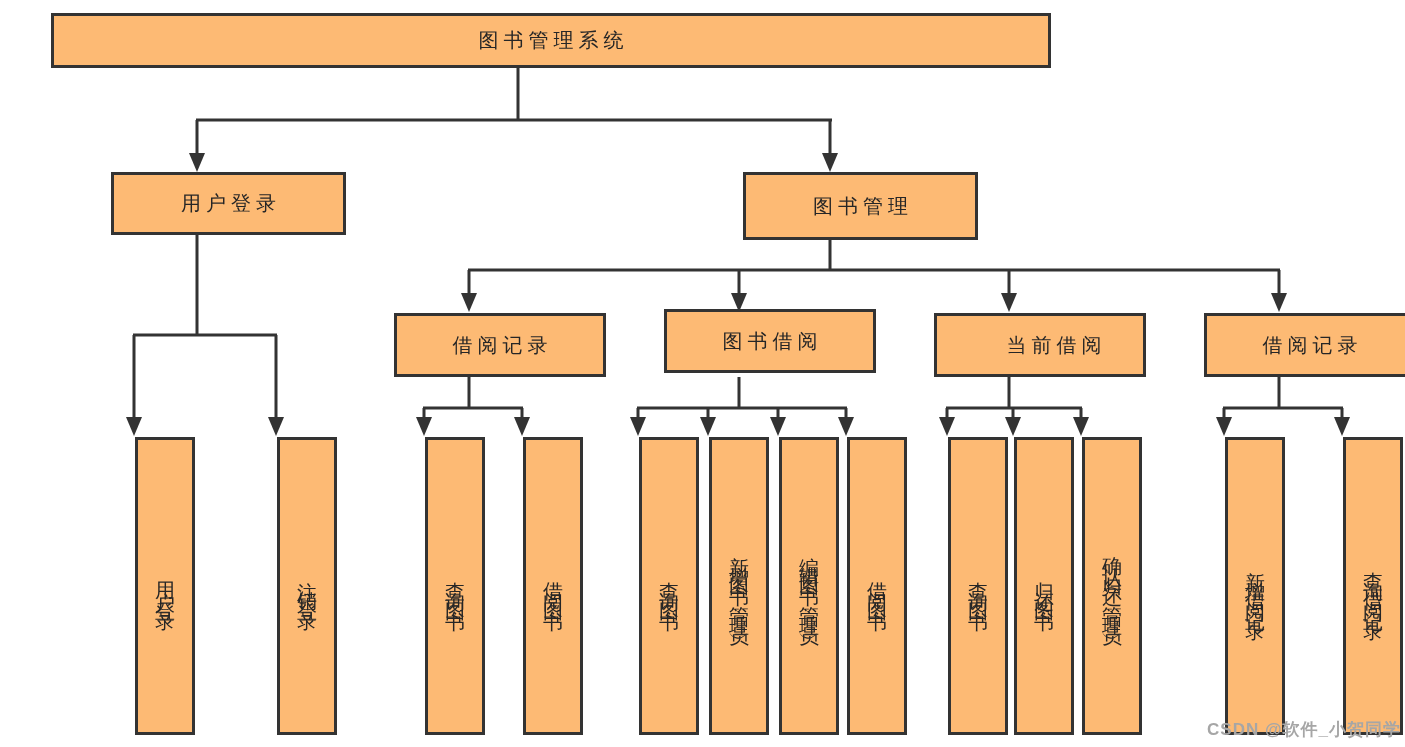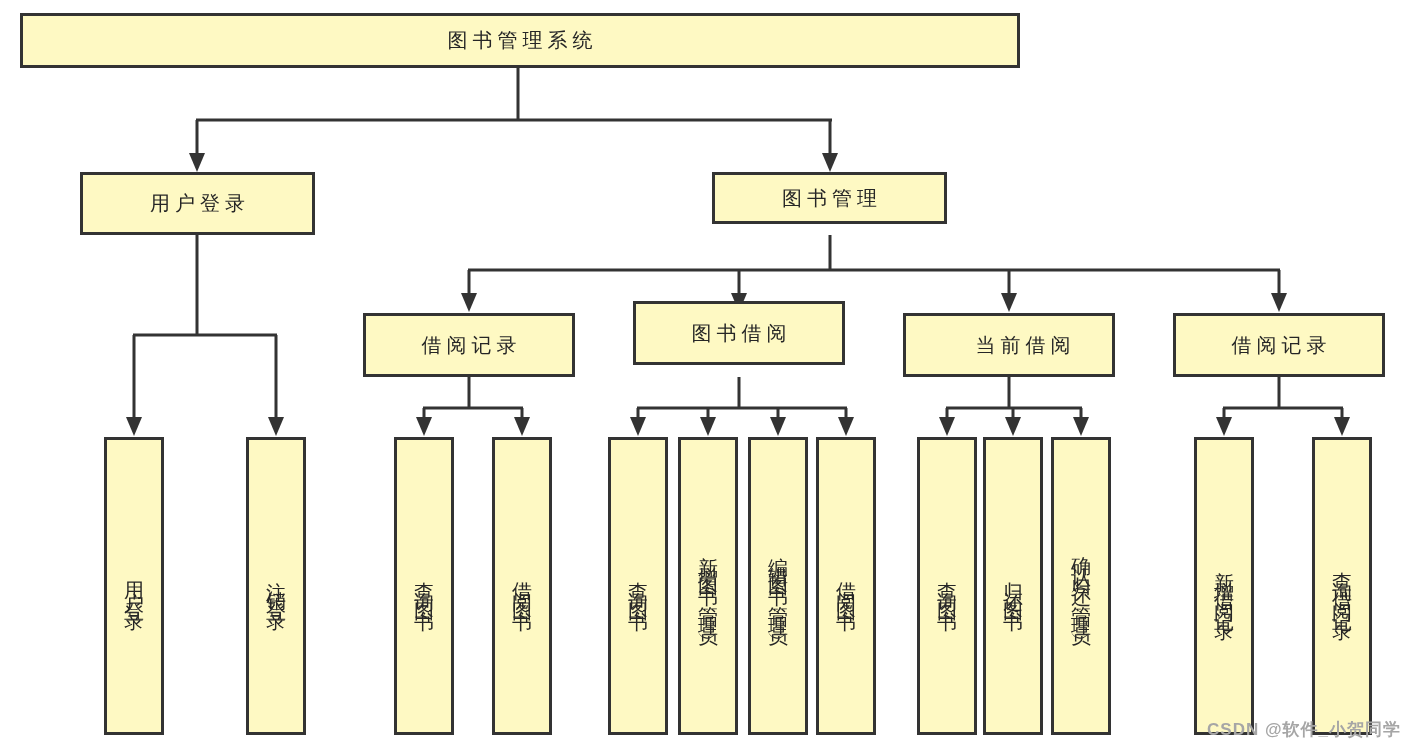--- a/index.html
+++ b/index.html
@@ -1,22 +1,22 @@
 <!DOCTYPE html>
 <html><head>
 <meta charset="utf-8">
 <style>
   html,body{margin:0;padding:0;background:#ffffff;}
   body{width:1405px;height:747px;position:relative;overflow:hidden;
        font-family:"Liberation Sans",sans-serif;}
   .stage{position:absolute;left:0;top:0;width:1405px;height:747px;background:#ffffff;}
   svg.connectors{position:absolute;left:0;top:0;}
-  .node{position:absolute;background:#fef9c3;border:3px solid #333333;
+  .node{position:absolute;background:#fdba74;border:3px solid #333333;
         box-sizing:border-box;display:flex;align-items:center;justify-content:center;
-        color:#262626;}
+        color:#262626;margin-left:31px;}
   .hnode{font-size:20px;letter-spacing:5px;text-indent:5px;white-space:nowrap;}
   .leaf .vtext{writing-mode:vertical-rl;text-orientation:mixed;
         font-size:20px;line-height:1.15;letter-spacing:10px;white-space:nowrap;}
   .watermark{position:absolute;right:4px;bottom:6px;color:#a6a6a6;
         font-size:17px;letter-spacing:1px;white-space:nowrap;font-weight:bold;}
 </style>
 </head>
 <body>
 
 <div class="stage">
@@ -54,28 +54,28 @@
     </g>
   </svg>
 
   <div class="node hnode" style="left:20px;top:13px;width:1000px;height:55px;">
     <span>图书管理系统</span>
   </div>
 
   <div class="node hnode" style="left:80px;top:172px;width:235px;height:63px;">
     <span>用户登录</span>
   </div>
-  <div class="node hnode" style="left:712px;top:172px;width:235px;height:52px;">
+  <div class="node hnode" style="left:712px;top:172px;width:235px;height:68px;">
     <span>图书管理</span>
   </div>
 
   <div class="node hnode" style="left:363px;top:313px;width:212px;height:64px;">
     <span>借阅记录</span>
   </div>
-  <div class="node hnode" style="left:633px;top:301px;width:212px;height:64px;">
+  <div class="node hnode" style="left:633px;top:309px;width:212px;height:64px;">
     <span>图书借阅</span>
   </div>
   <div class="node hnode" style="left:903px;top:313px;width:212px;height:64px;padding-left:28px;">
     <span>当前借阅</span>
   </div>
   <div class="node hnode" style="left:1173px;top:313px;width:212px;height:64px;text-align:right;">
     <span>借阅记录</span>
   </div>
 
   <div class="node leaf" style="left:104px;top:437px;width:60px;height:298px;">

